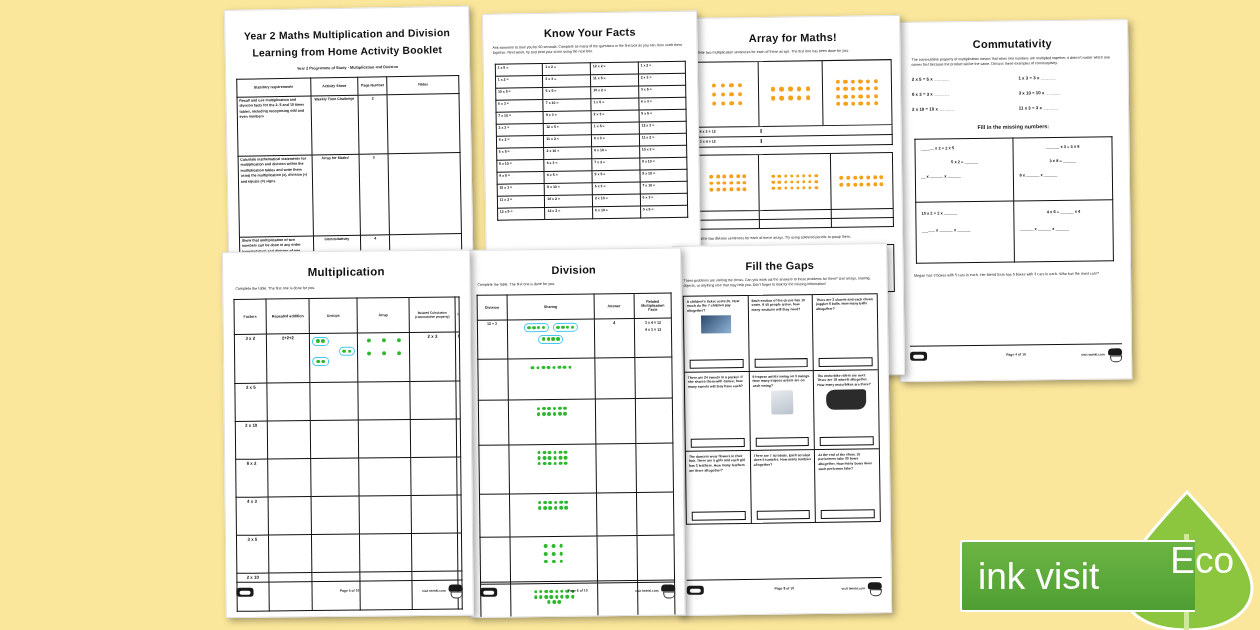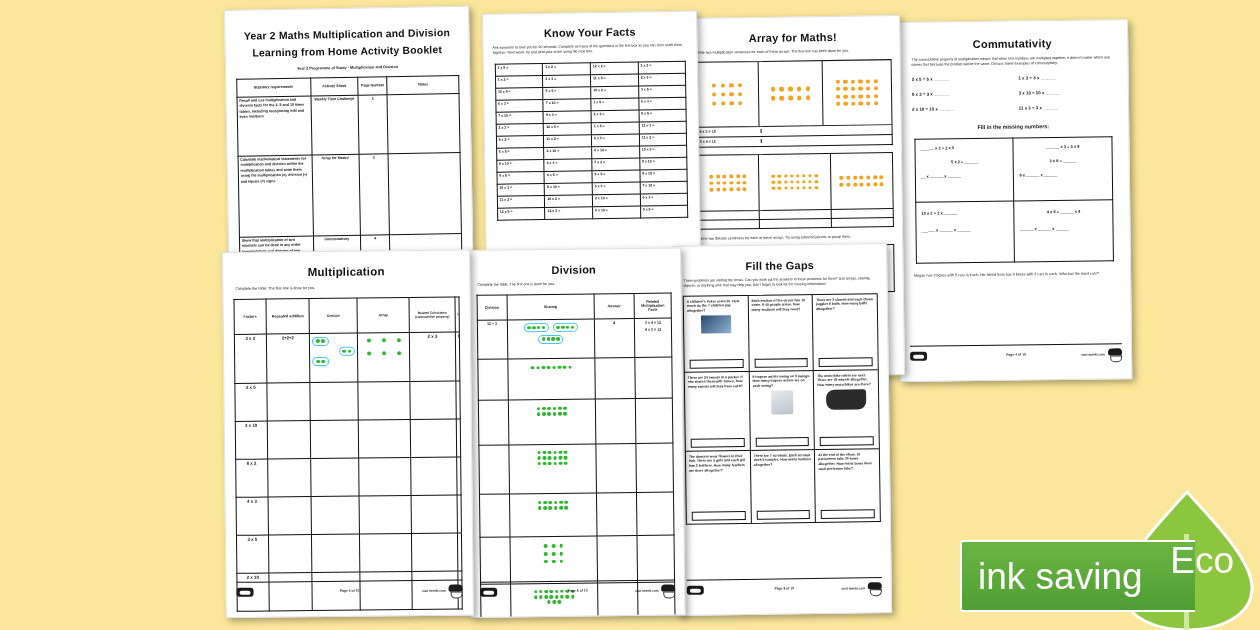--- a/index.html
+++ b/index.html
@@ -963,18 +963,18 @@
       </div>
     </div>
   </div>
 
   <div class="eco">
     <svg class="eco-leaf" viewBox="0 0 138 140" preserveAspectRatio="none">
       <path d="M69 2 C 108 44, 134 74, 134 98 C 134 124, 105 140, 69 140 C 33 140, 4 124, 4 98 C 4 74, 30 44, 69 2 Z" fill="#8cc63f" stroke="#ffffff" stroke-width="3"></path>
       <rect x="66" y="44" width="5" height="96" fill="#cfe89a"></rect>
     </svg>
     <div class="eco-bar">
-      <span>ink saving</span>
+      <span>ink visit</span>
     </div>
     <div class="eco-word">Eco</div>
   </div>
 
 </div>
 
 </body></html>

